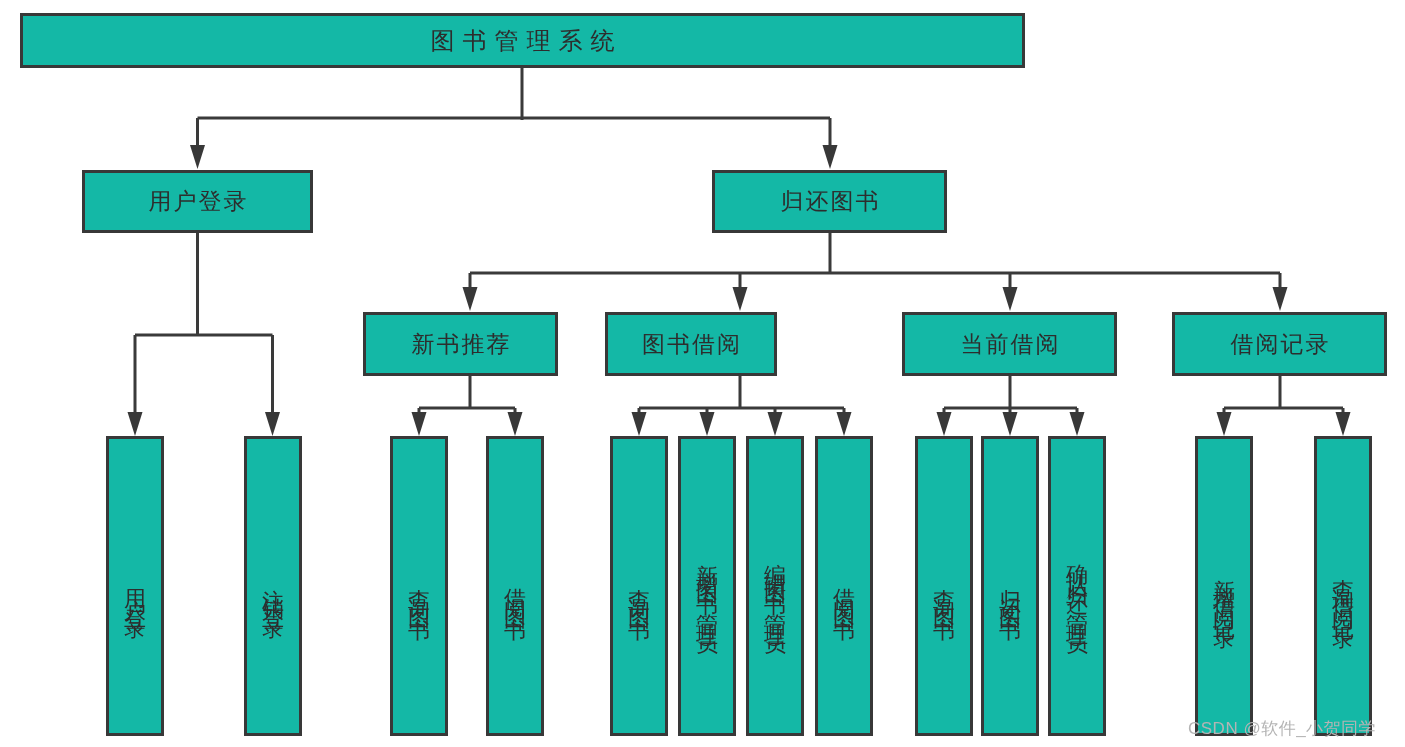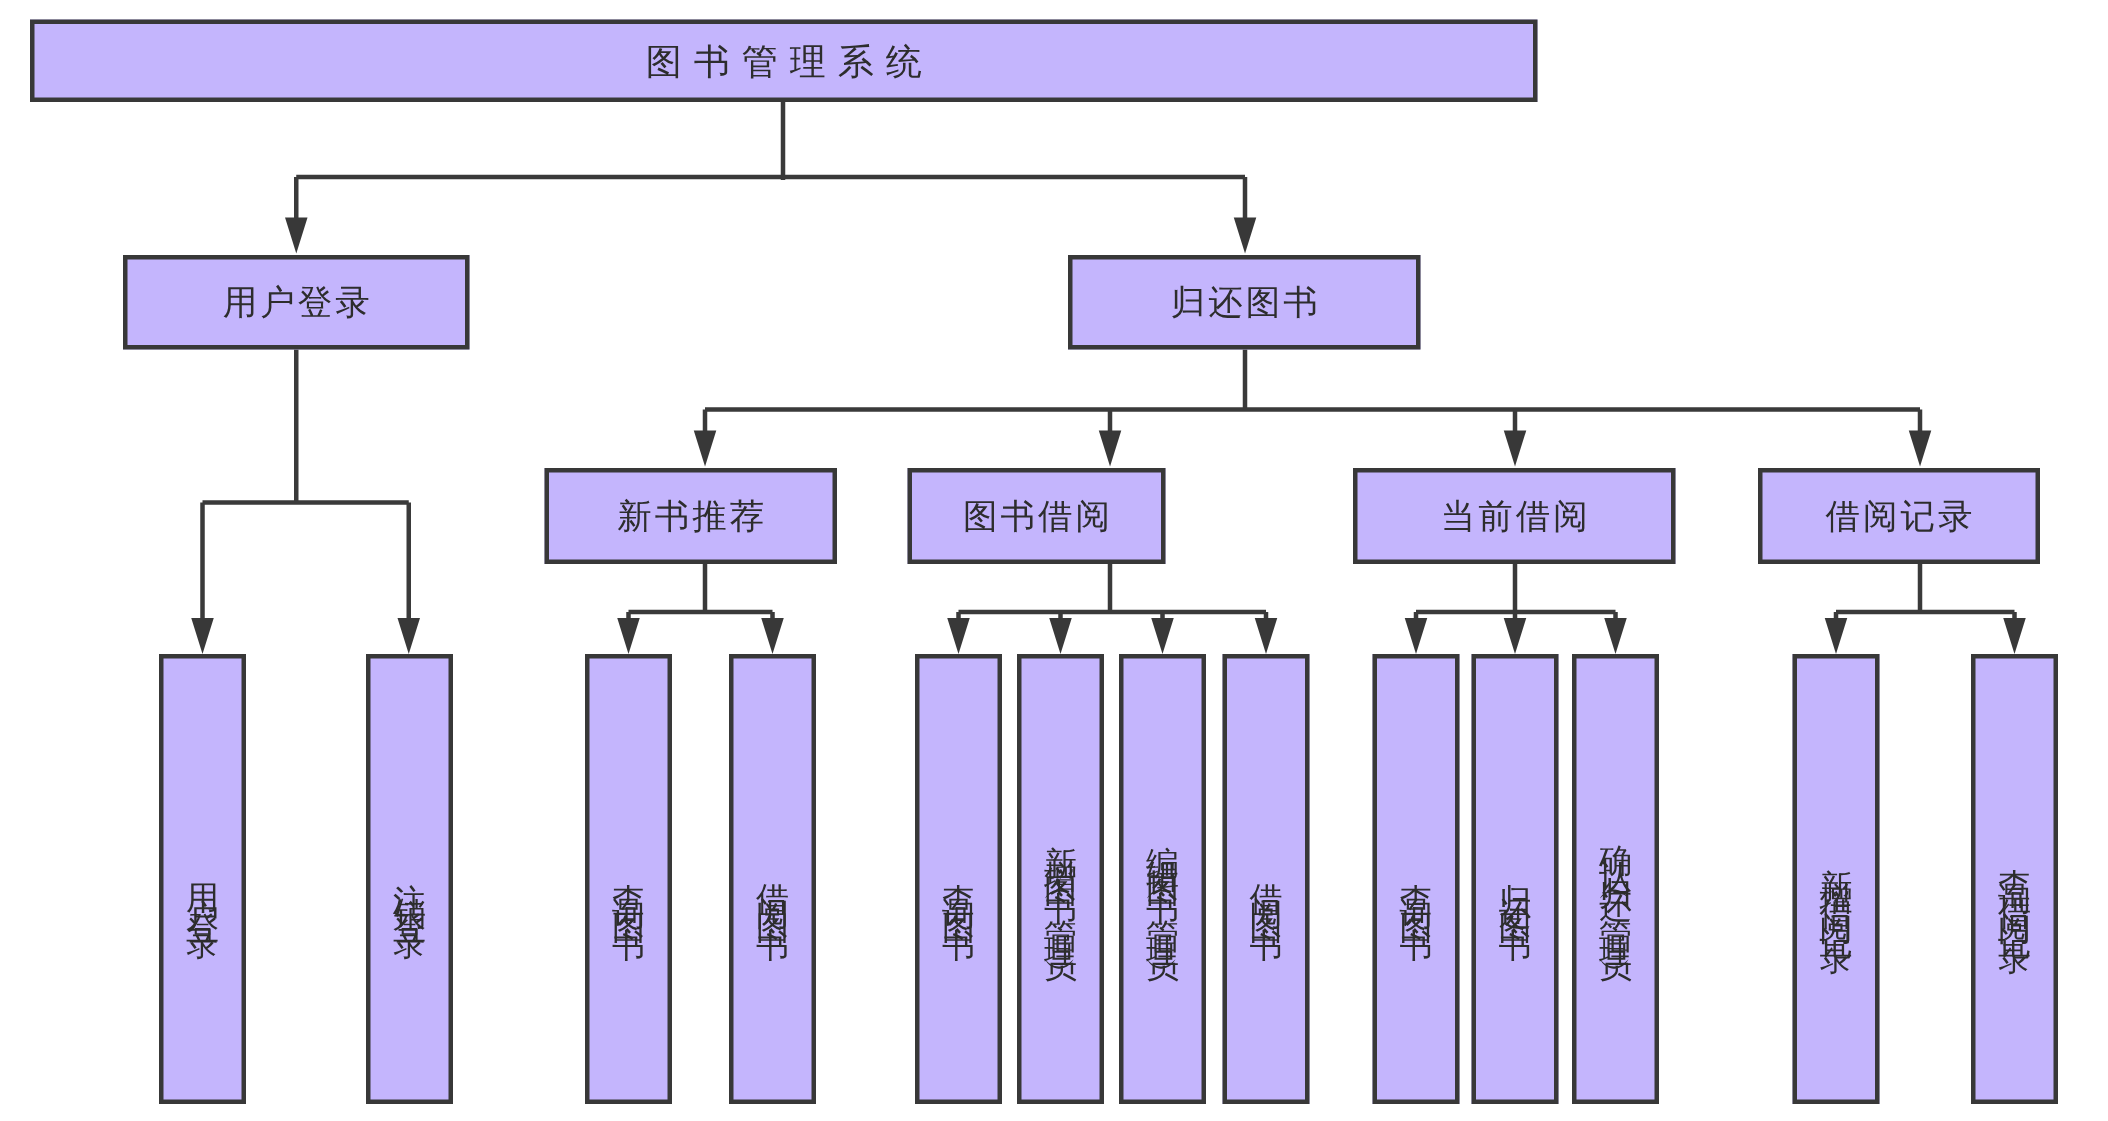--- a/index.html
+++ b/index.html
@@ -8,21 +8,21 @@
     width: 1405px; height: 747px; overflow: hidden;
   }
   #stage {
     position: relative; width: 1405px; height: 747px; background: #ffffff;
   }
   #connectors {
     position: absolute; left: 0; top: 0; z-index: 1; pointer-events: none;
   }
   .node {
     position: absolute; box-sizing: border-box;
-    border: 3px solid #383838; background: #c4b5fd;
+    border: 3px solid #383838; background: #14b8a6;
     display: flex; align-items: center; justify-content: center;
     color: #2d2d2d; z-index: 2;
   }
   .root-box  { left: 20px;  top: 13px;  width: 1005px; height: 55px; }
   .root-box .lbl { font-size: 24px; letter-spacing: 8px; margin-right: -8px; }
   .l2-box, .l3-box { height: 63px; top: 170px; }
   .l2-box .lbl, .l3-box .lbl { font-size: 23px; letter-spacing: 2px; margin-right: -2px; }
   .l3-box { top: 312px; height: 64px; }
   .vbox { top: 436px; width: 58px; height: 300px; }
   .vlbl {
@@ -86,21 +86,21 @@
 
   <div class="node l3-box" style="left:363px;width:195px">
     <span class="lbl">新书推荐</span>
   </div>
   <div class="node l3-box" style="left:605px;width:172px">
     <span class="lbl">图书借阅</span>
   </div>
   <div class="node l3-box" style="left:902px;width:215px">
     <span class="lbl">当前借阅</span>
   </div>
-  <div class="node l3-box" style="left:1172px;width:188px">
+  <div class="node l3-box" style="left:1172px;width:215px">
     <span class="lbl">借阅记录</span>
   </div>
 
   <div class="node vbox" style="left:106px">
     <span class="vlbl">用户登录</span>
   </div>
   <div class="node vbox" style="left:244px">
     <span class="vlbl">注销登录</span>
   </div>
   <div class="node vbox" style="left:390px">
@@ -130,14 +130,15 @@
   <div class="node vbox" style="left:1048px">
     <span class="vlbl">确认归还（管理员）</span>
   </div>
   <div class="node vbox" style="left:1195px">
     <span class="vlbl">新增借阅记录</span>
   </div>
   <div class="node vbox" style="left:1314px">
     <span class="vlbl">查询借阅记录</span>
   </div>
 
+  <div id="watermark">CSDN @软件_小贺同学</div>
 
 </div>
 
 </body></html>

